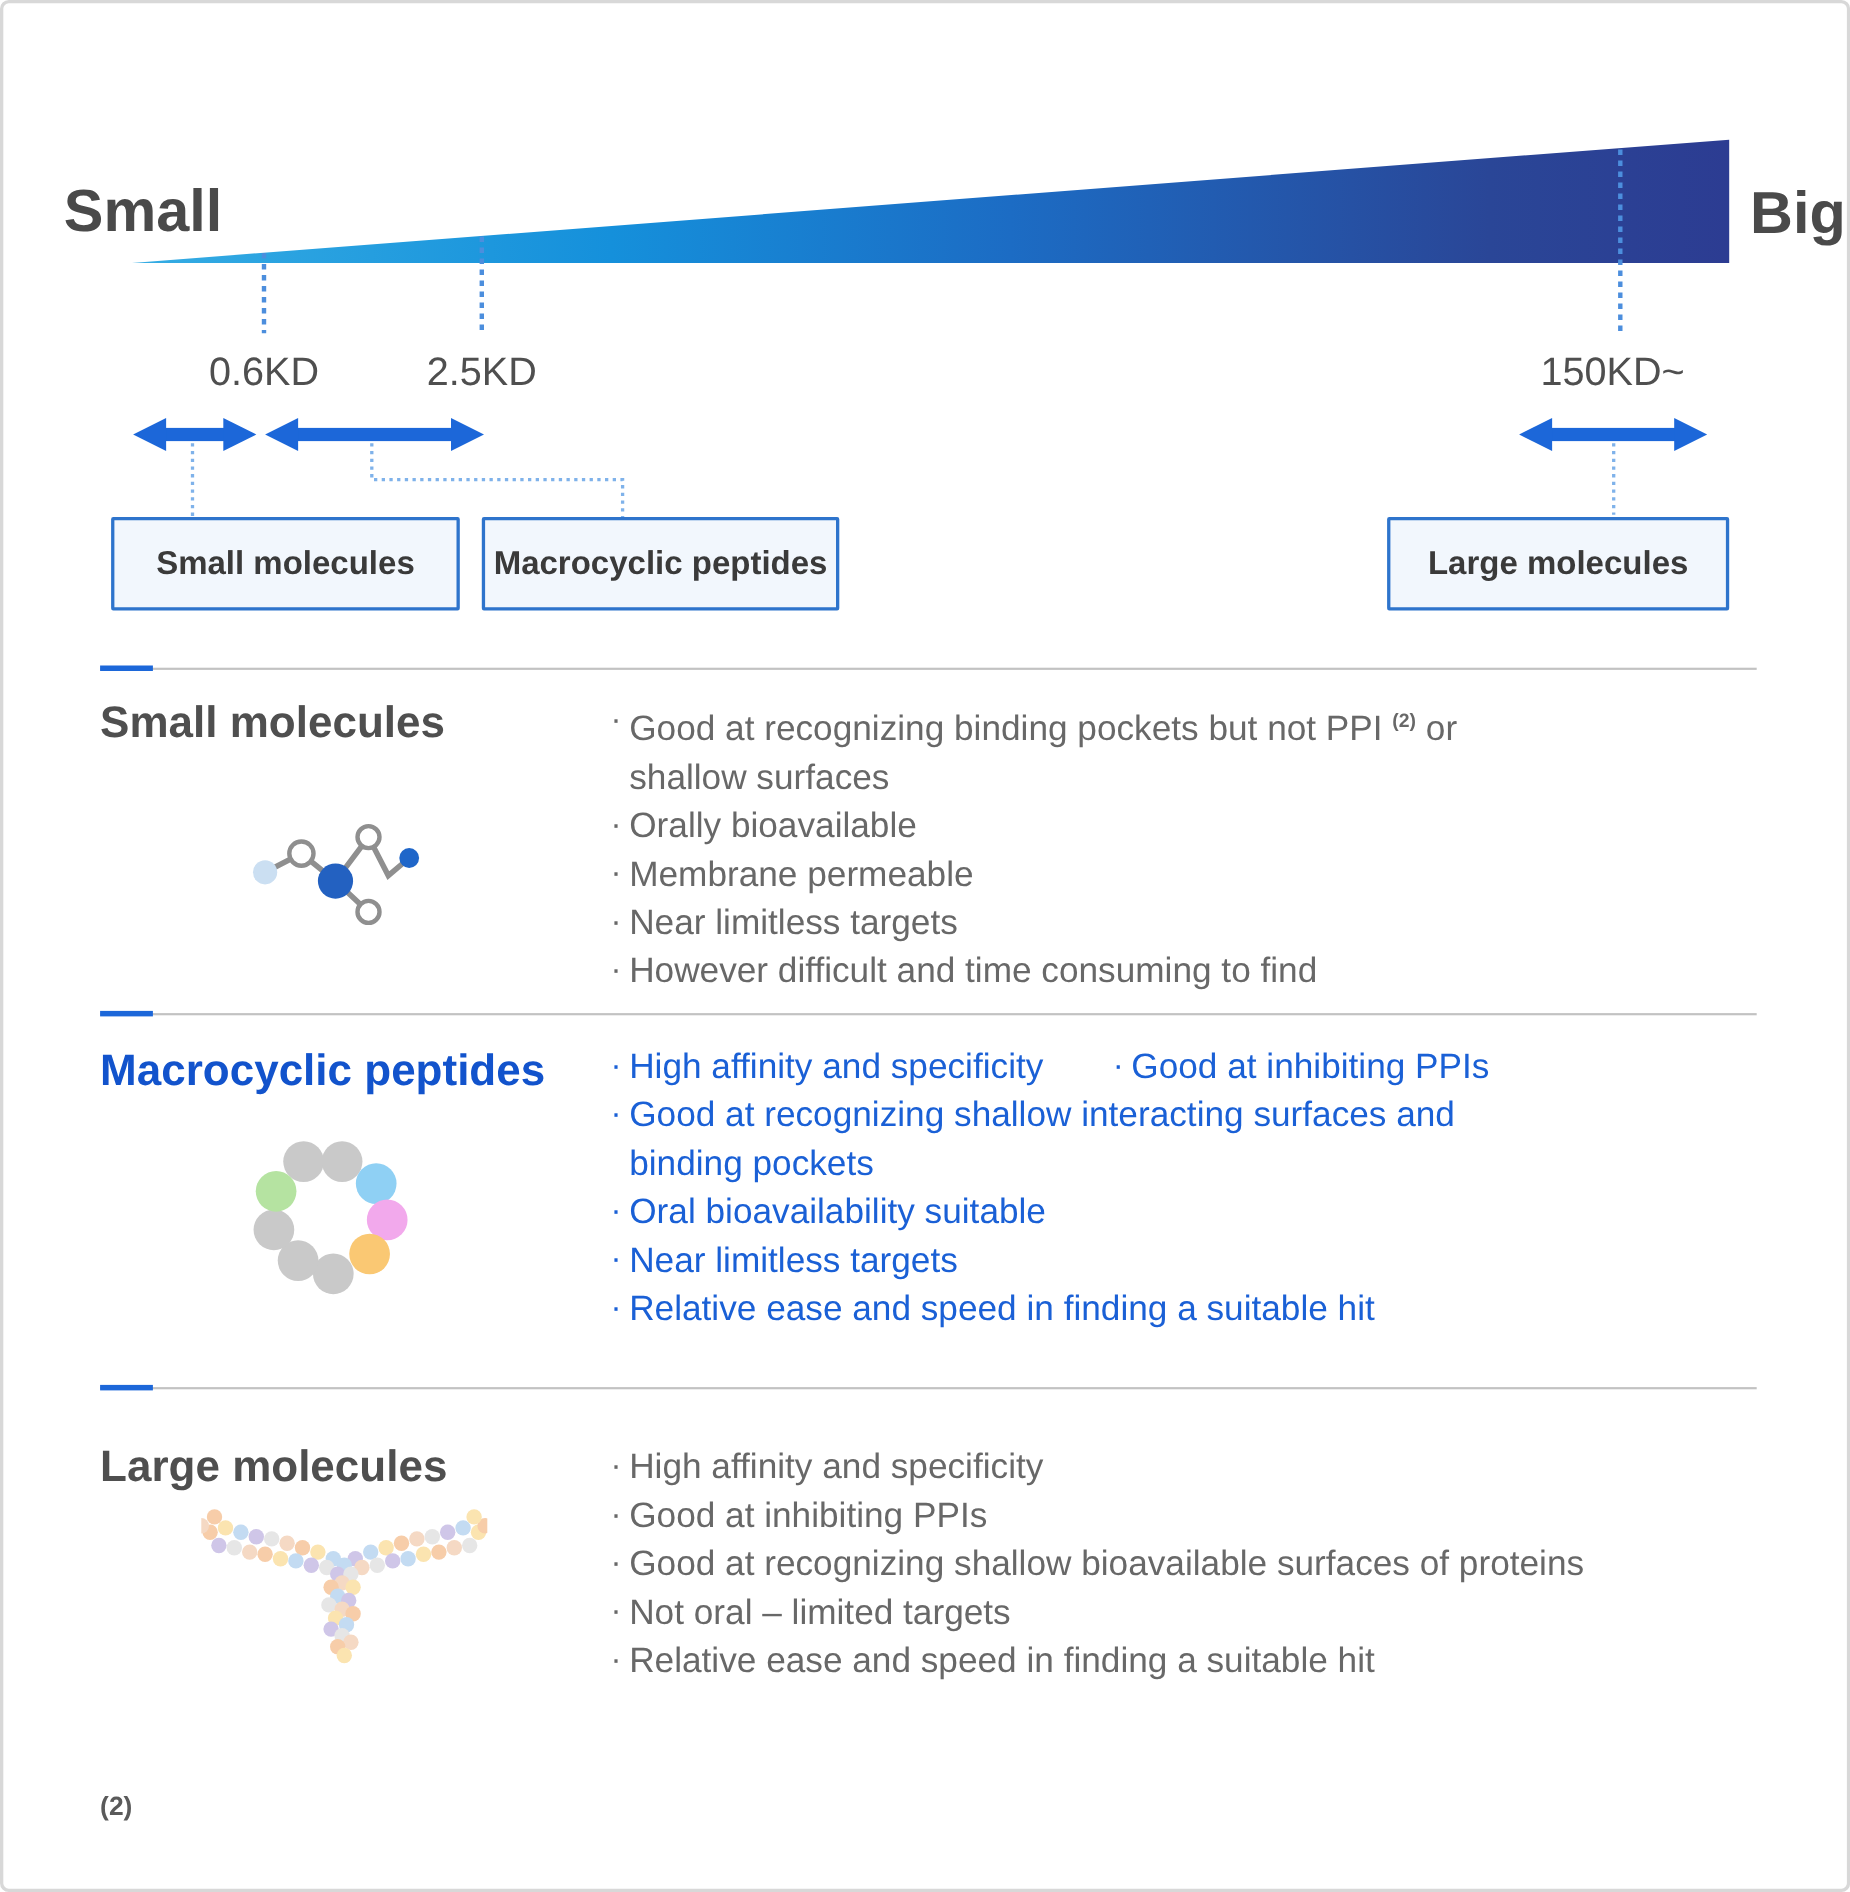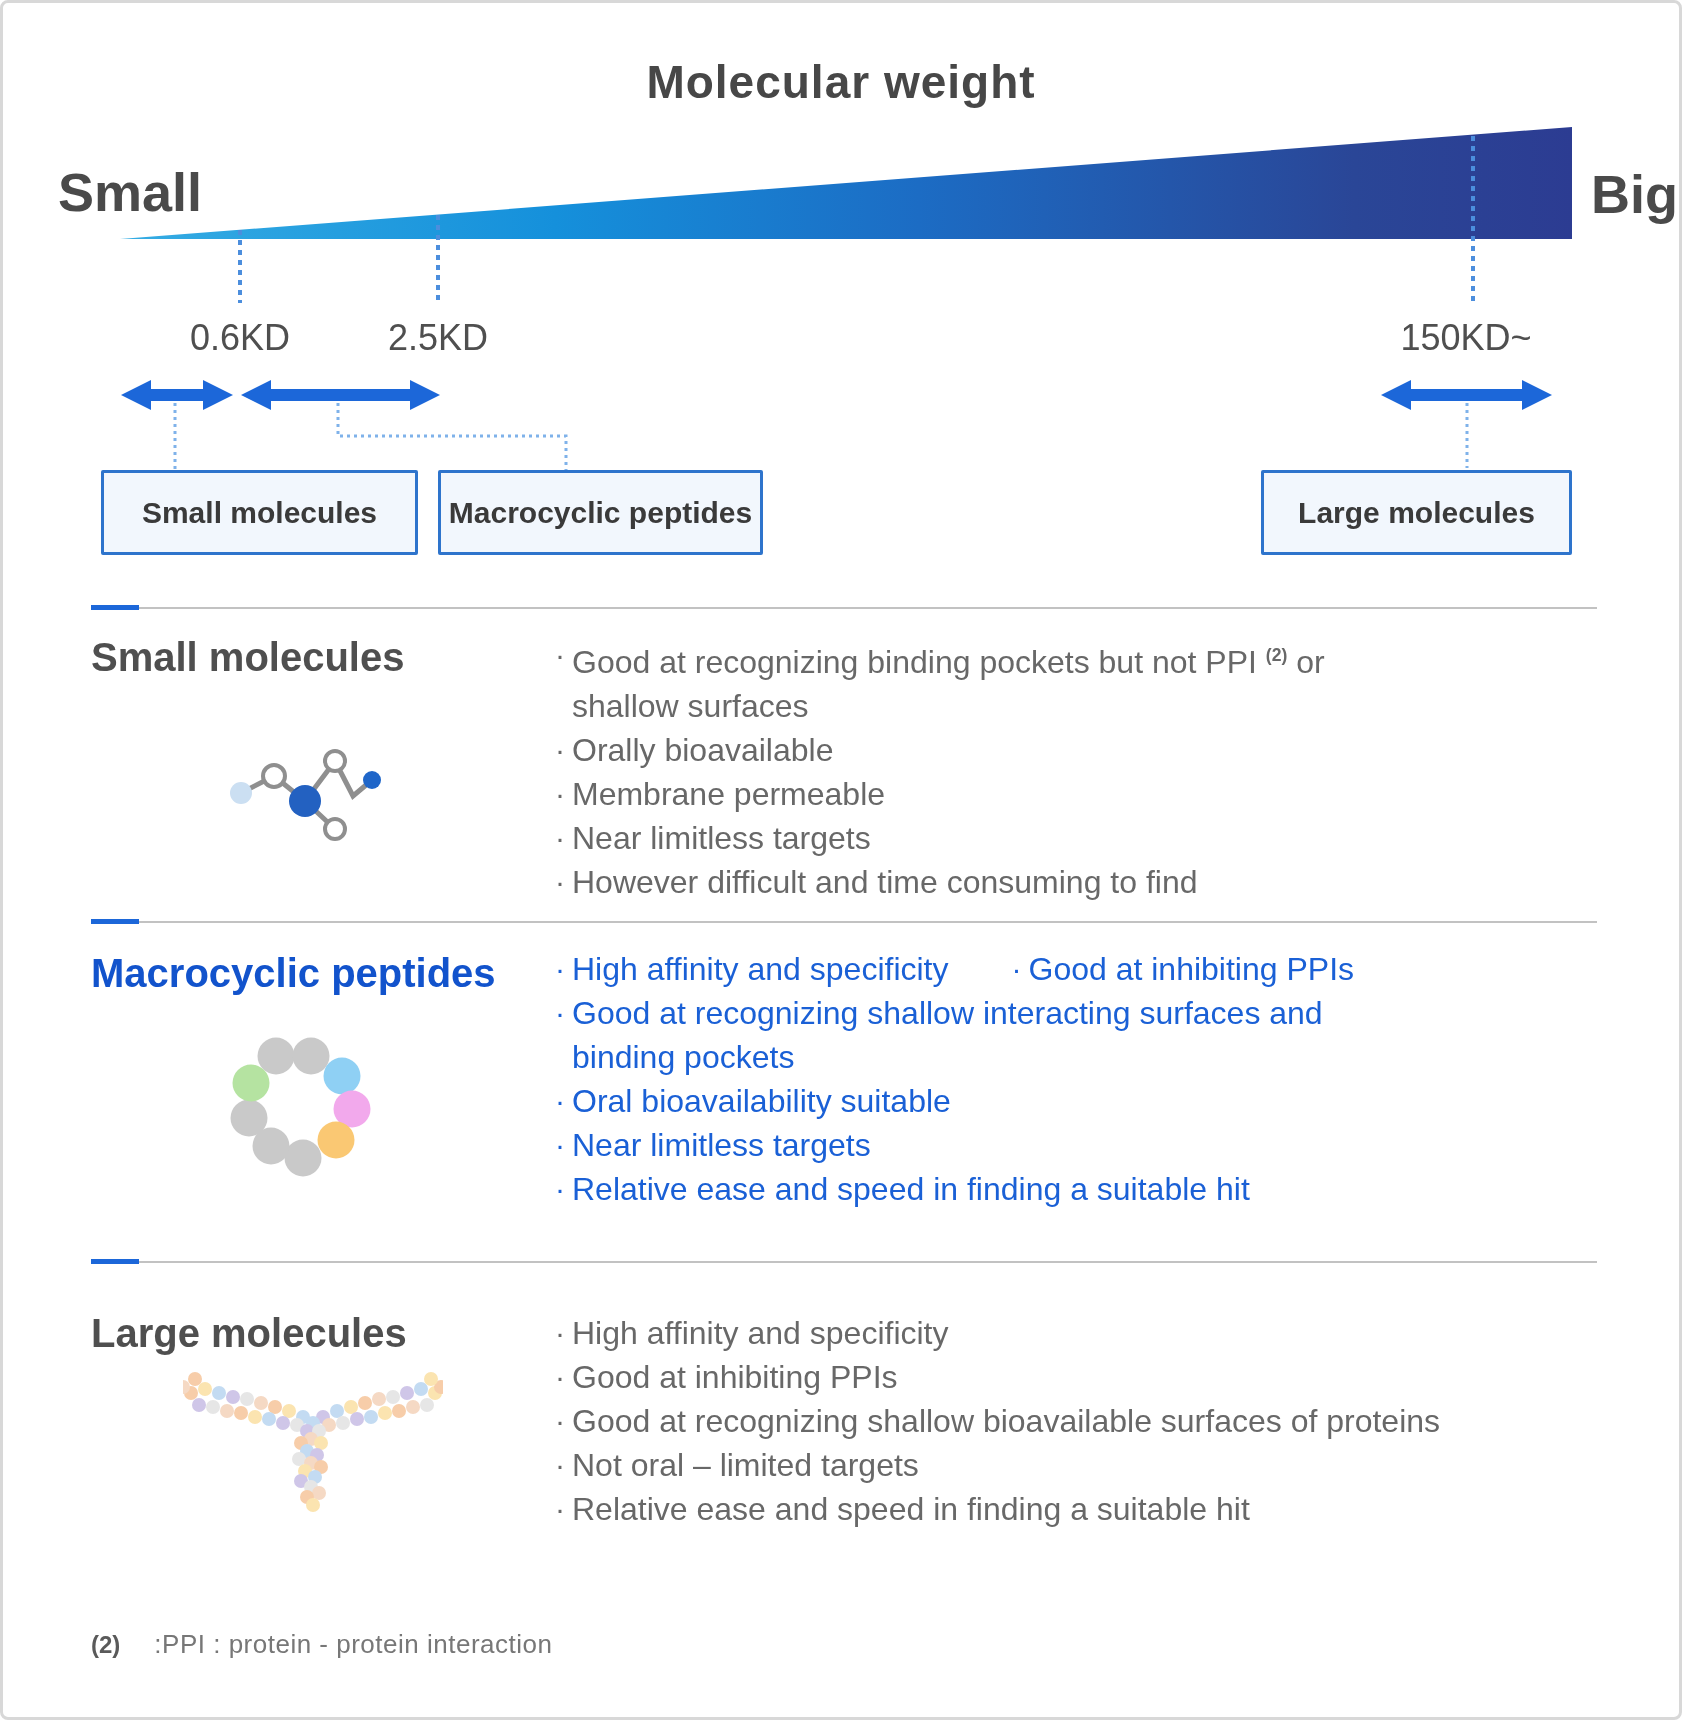--- a/index.html
+++ b/index.html
@@ -70,21 +70,20 @@
     </g>
     <g fill="#1C67D9">
       <rect x="1404" y="386" width="119" height="12"></rect>
       <polygon points="1378,392 1408,377 1408,407"></polygon>
       <polygon points="1549,392 1519,377 1519,407"></polygon>
     </g>
 
     <path d="M172 400 V467 M335 400 V433 H563 V467 M1464 400 V465" stroke="#7FB2EA" stroke-width="3" stroke-dasharray="3 4" fill="none"></path>
   </svg>
 
-  <div class="abs title">Molecular weight</div>
   <div class="abs axis-label" style="left:55px;top:158px;">Small</div>
   <div class="abs axis-label" style="left:1588px;top:160px;">Big</div>
 
   <div class="abs tick-label" style="left:237px;top:314px;">0.6KD</div>
   <div class="abs tick-label" style="left:435px;top:314px;">2.5KD</div>
   <div class="abs tick-label" style="left:1463px;top:314px;">150KD~</div>
 
   <div class="abs mbox" style="left:98px;top:467px;width:317px;">Small molecules</div>
   <div class="abs mbox" style="left:435px;top:467px;width:325px;">Macrocyclic peptides</div>
   <div class="abs mbox" style="left:1258px;top:467px;width:311px;">Large molecules</div>
@@ -286,16 +285,15 @@
           <div class="bitem">
             <span class="dot">·</span>
             <span class="btxt">Relative ease and speed in finding a suitable hit</span>
           </div>
         </div>
       </div>
   </div>
 
   <div class="abs footnote" style="left:88px;top:1626px;">
     <span class="fmark">(2)</span>
-    <span class="ftext">:PPI : protein - protein interaction</span>
   </div>
 
 </div>
 
 </body></html>

